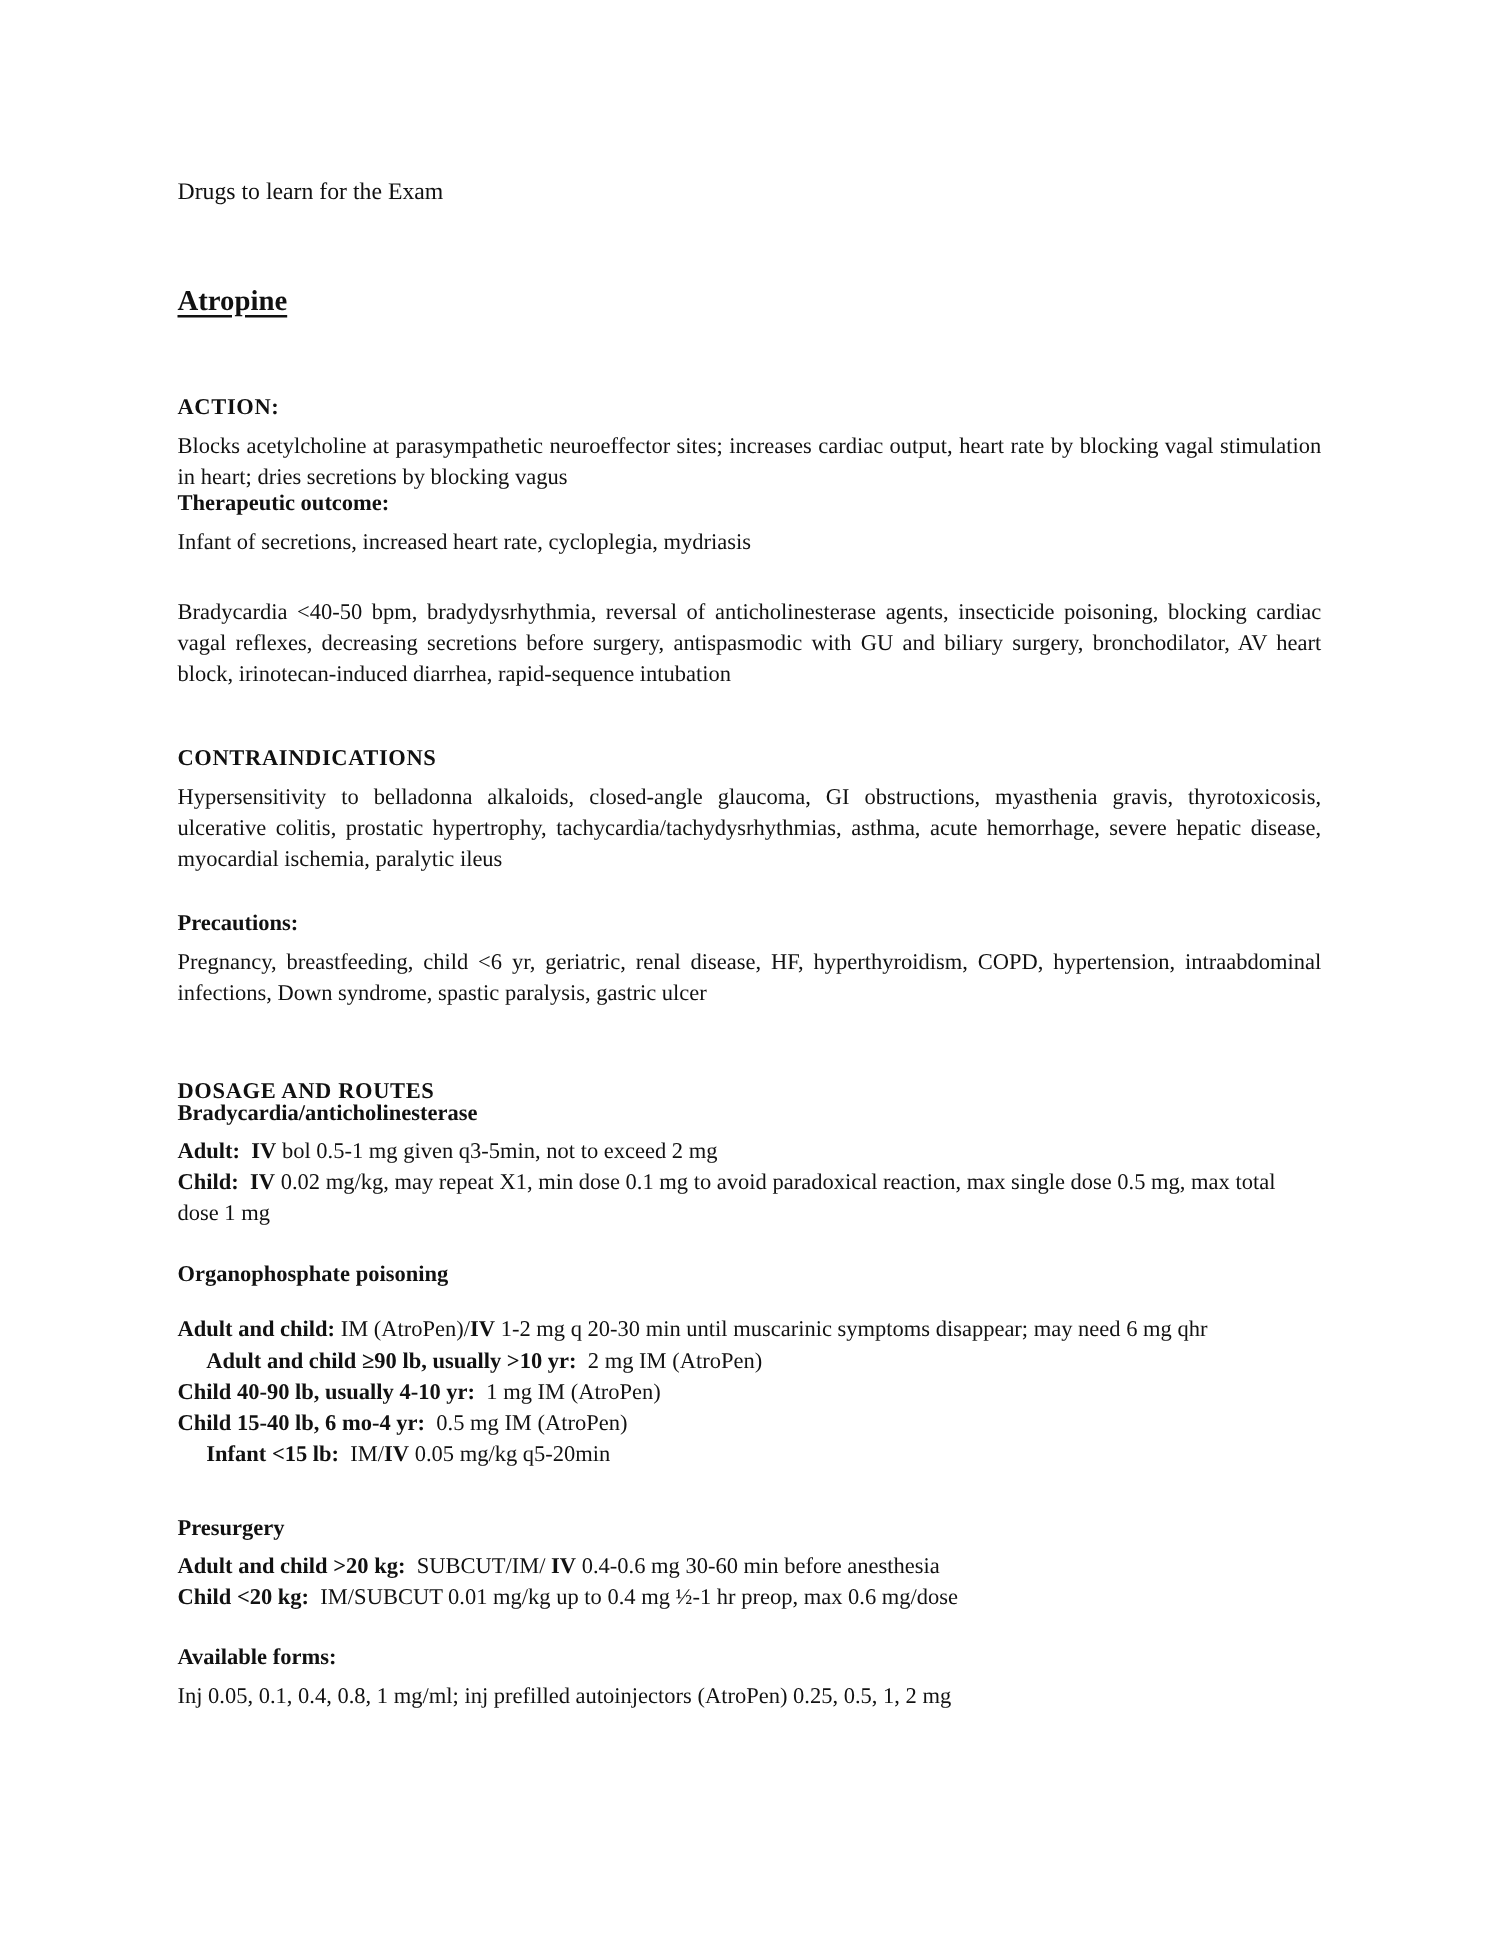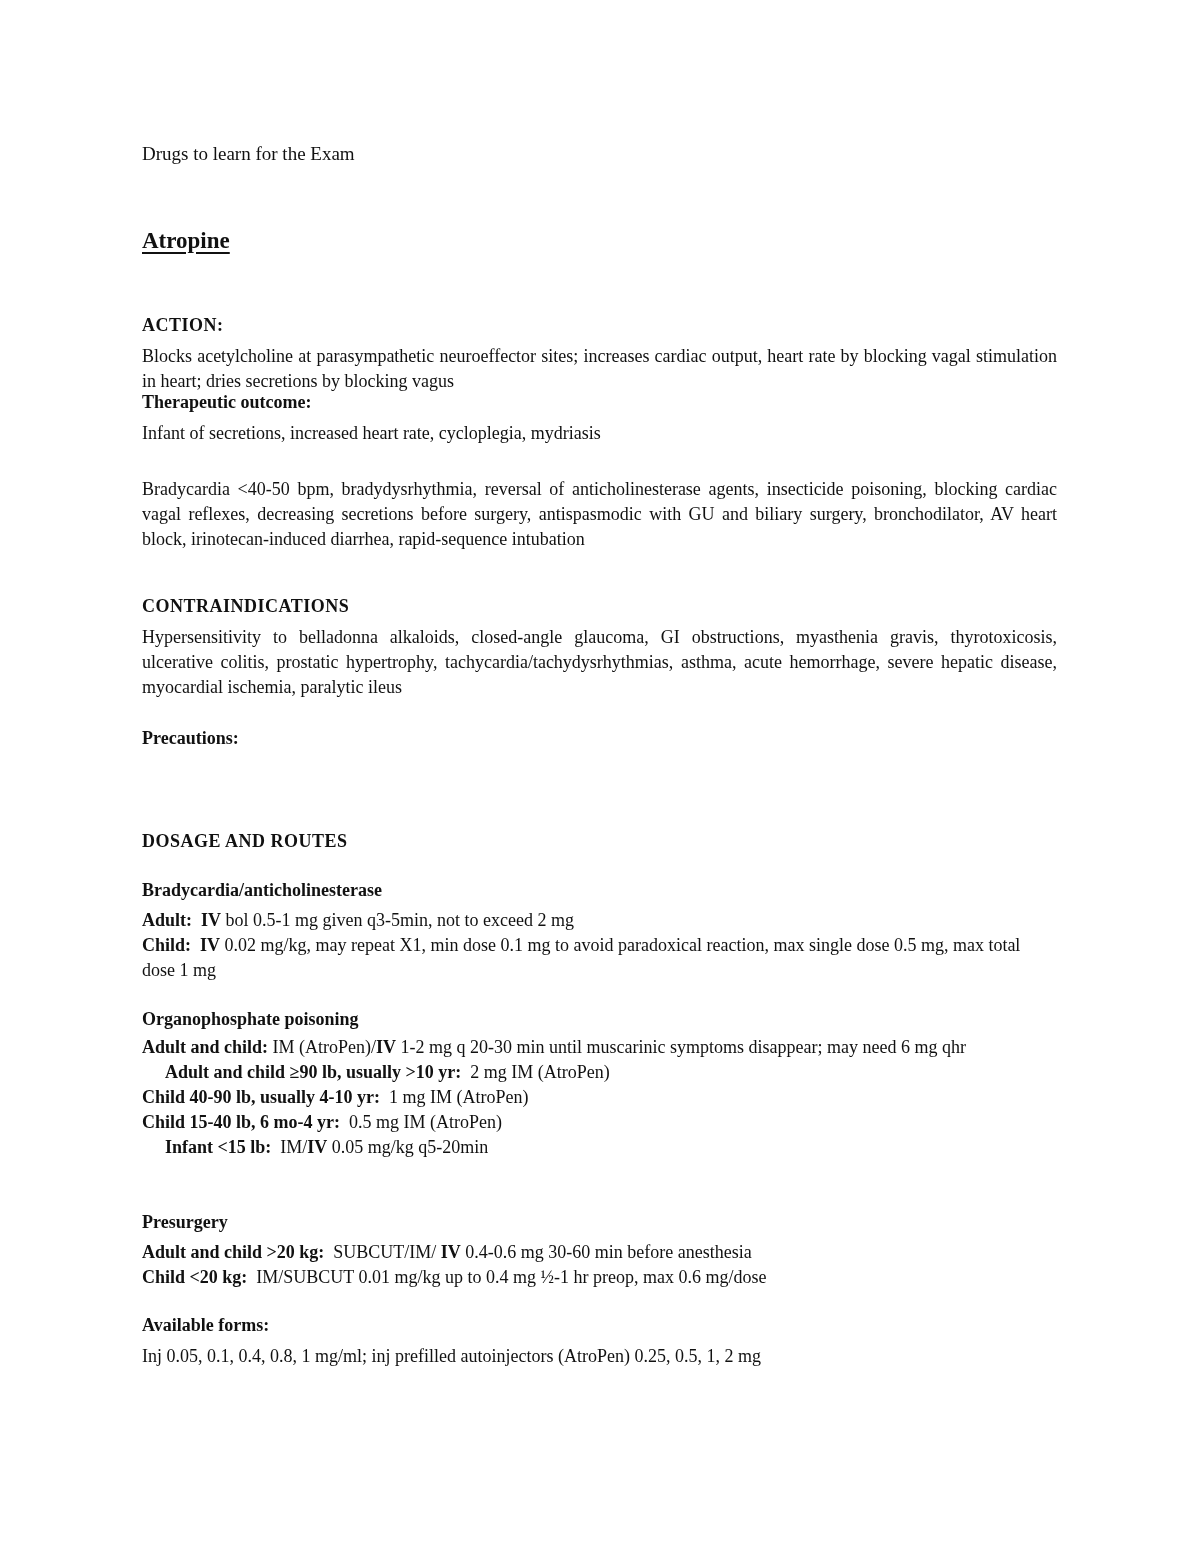--- a/index.html
+++ b/index.html
@@ -49,41 +49,42 @@
     <div class="para">Bradycardia &lt;40-50 bpm, bradydysrhythmia, reversal of anticholinesterase agents, insecticide poisoning, blocking cardiac vagal reflexes, decreasing secretions before surgery, antispasmodic with GU and biliary surgery, bronchodilator, AV heart block, irinotecan-induced diarrhea, rapid-sequence intubation</div>
   </div>
 
   <div class="block" style="top:578px;margin-top:16px;">
     <div class="h-caps">CONTRAINDICATIONS</div>
     <div class="para">Hypersensitivity to belladonna alkaloids, closed-angle glaucoma, GI obstructions, myasthenia gravis, thyrotoxicosis, ulcerative colitis, prostatic hypertrophy, tachycardia/tachydysrhythmias, asthma, acute hemorrhage, severe hepatic disease, myocardial ischemia, paralytic ileus</div>
   </div>
 
   <div class="block" style="top:726px;">
     <div class="h-sub">Precautions:</div>
+    <div class="para">Pregnancy, breastfeeding, child &lt;6 yr, geriatric, renal disease, HF, hyperthyroidism, COPD, hypertension, intraabdominal infections, Down syndrome, spastic paralysis, gastric ulcer</div>
   </div>
 
-  <div class="block" style="top:829px;">
+  <div class="block" style="top:860px;">
     <div class="h-caps">DOSAGE AND ROUTES</div>
   </div>
 
   <div class="block" style="top:878px;">
     <div class="h-sub">Bradycardia/anticholinesterase</div>
     <div class="line" style="margin-top:6px;">
       <b>Adult:</b>&nbsp;
       <b>IV</b><span> bol 0.5-1 mg given q3-5min, not to exceed 2 mg</span>
     </div>
     <div class="line wrap">
       <b>Child:</b>&nbsp;
       <b>IV</b><span> 0.02 mg/kg, may repeat X1, min dose 0.1 mg to avoid paradoxical reaction, max single dose 0.5 mg, max total dose 1 mg</span>
     </div>
   </div>
 
   <div class="block" style="top:1007px;">
     <div class="h-sub">Organophosphate poisoning</div>
-    <div class="line wrap" style="margin-top:4px;">
+    <div class="line wrap" style="margin-top:20px;">
       <b>Adult and child:</b><span> IM (AtroPen)/</span><b>IV</b><span> 1-2 mg q 20-30 min until muscarinic symptoms disappear; may need 6 mg qhr</span>
     </div>
     <div class="line indent">
       <b>Adult and child ≥90 lb, usually &gt;10 yr:</b>&nbsp;<span> 2 mg IM (AtroPen)</span>
     </div>
     <div class="line">
       <b>Child 40-90 lb, usually 4-10 yr:</b>&nbsp;<span> 1 mg IM (AtroPen)</span>
     </div>
     <div class="line">
       <b>Child 15-40 lb, 6 mo-4 yr:</b>&nbsp;<span> 0.5 mg IM (AtroPen)</span>

